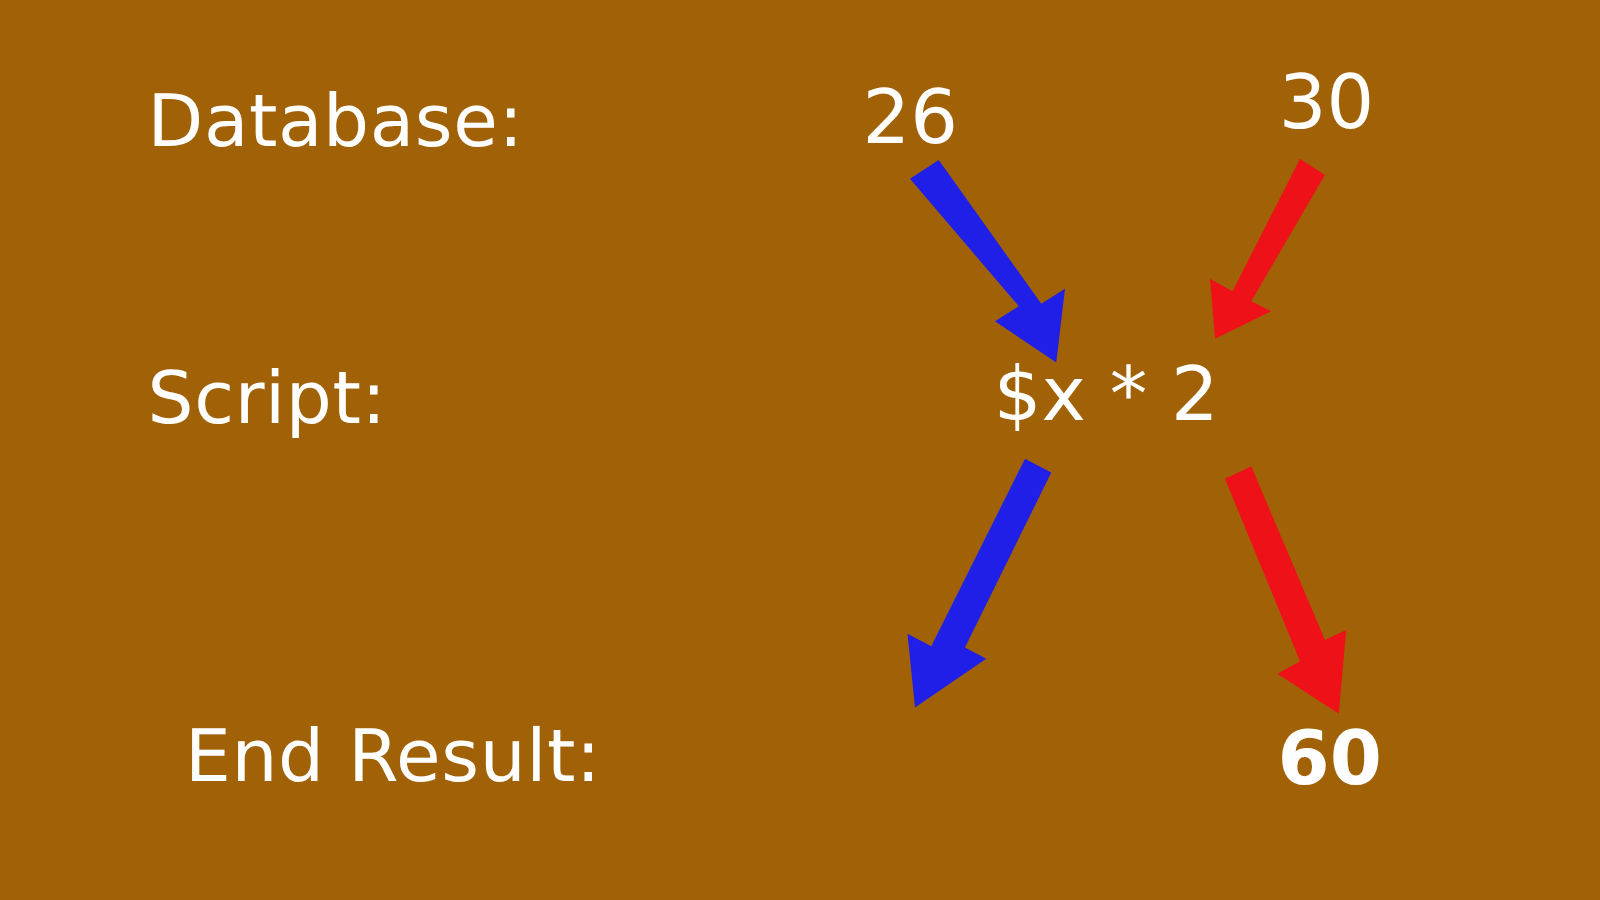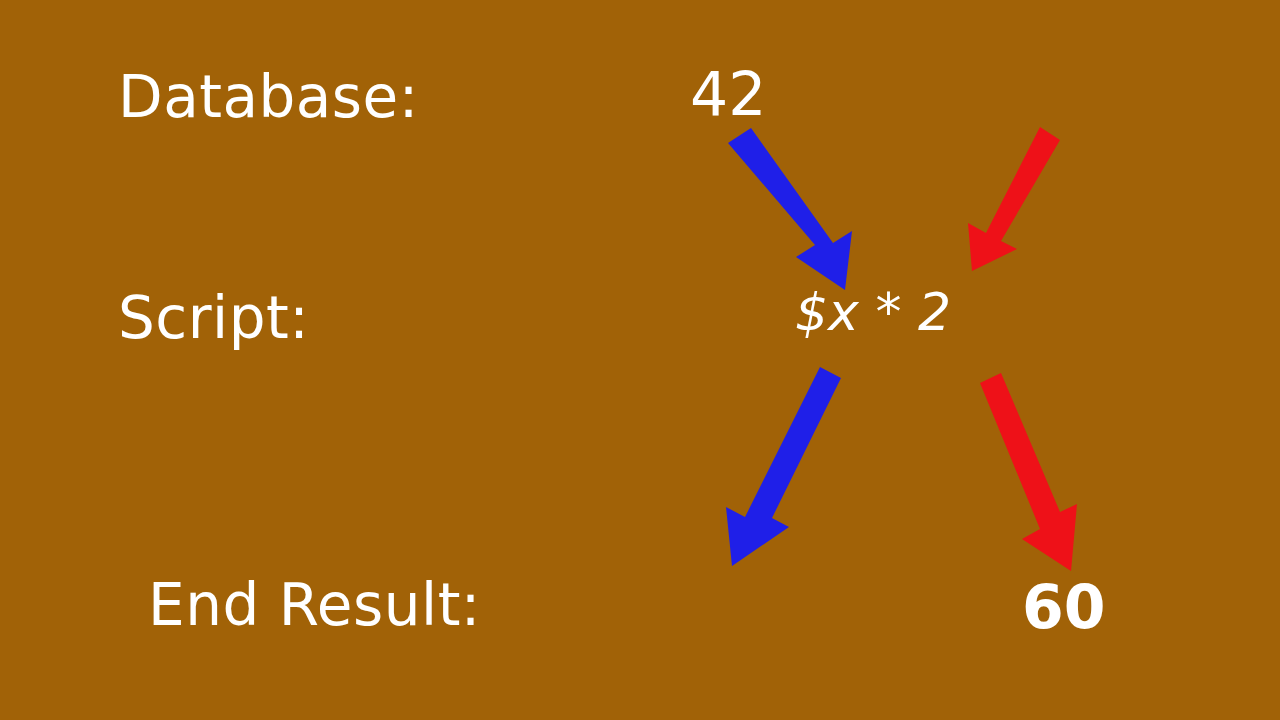--- a/index.html
+++ b/index.html
@@ -48,24 +48,23 @@
     font-weight: 400;
     font-size: 60px;
     white-space: nowrap;
     line-height: 1;
   }
   .script-expr {
     position: absolute;
     color: #ffffff;
     font-family: "DejaVu Sans", "Liberation Sans", sans-serif;
     font-weight: 400;
-    font-size: 52px;
+    font-size: 60px;
     white-space: pre;
     line-height: 1;
-    font-style: italic;
   }
 
   
   #label-database   { left: 118px; top:  68px; }
   #label-script     { left: 118px; top: 289px; }
   #label-endresult  { left: 118px; top: 576px; margin-left: 30px; }
 
   #value-db-left    { left: 690px; top:  64px; }
   #value-db-right   { left: 1023px; top:  52px; }
 
@@ -97,21 +96,22 @@
       <polygon fill="#ee1118" points="980,383 1001,373 1060,512 1077,504 1071,571 1022,539 1040,529"></polygon>
     </g>
   </svg>
 
   <div class="row-label" id="label-database" style="color: rgb(255, 255, 255);">Database:</div>
 
   <div class="row-label" id="label-script" style="color: rgb(255, 255, 255);">Script:</div>
 
   <div class="row-label" id="label-endresult" style="color: rgb(255, 255, 255);">End Result:</div>
 
-  <div class="value" id="value-db-left" style="color: rgb(255, 255, 255);">42</div>
+  <div class="value" id="value-db-left" style="color: rgb(255, 255, 255);">26</div>
 
+  <div class="value" id="value-db-right" style="color: rgb(255, 255, 255);">30</div>
 
   <div class="script-expr" id="script-expression" style="color: rgb(255, 255, 255);">$x * 2</div>
 
 
   <div class="value" id="value-result-right" style="color: rgb(255, 255, 255); font-weight: bold;">60</div>
 
 </div>
 
 </body></html>

